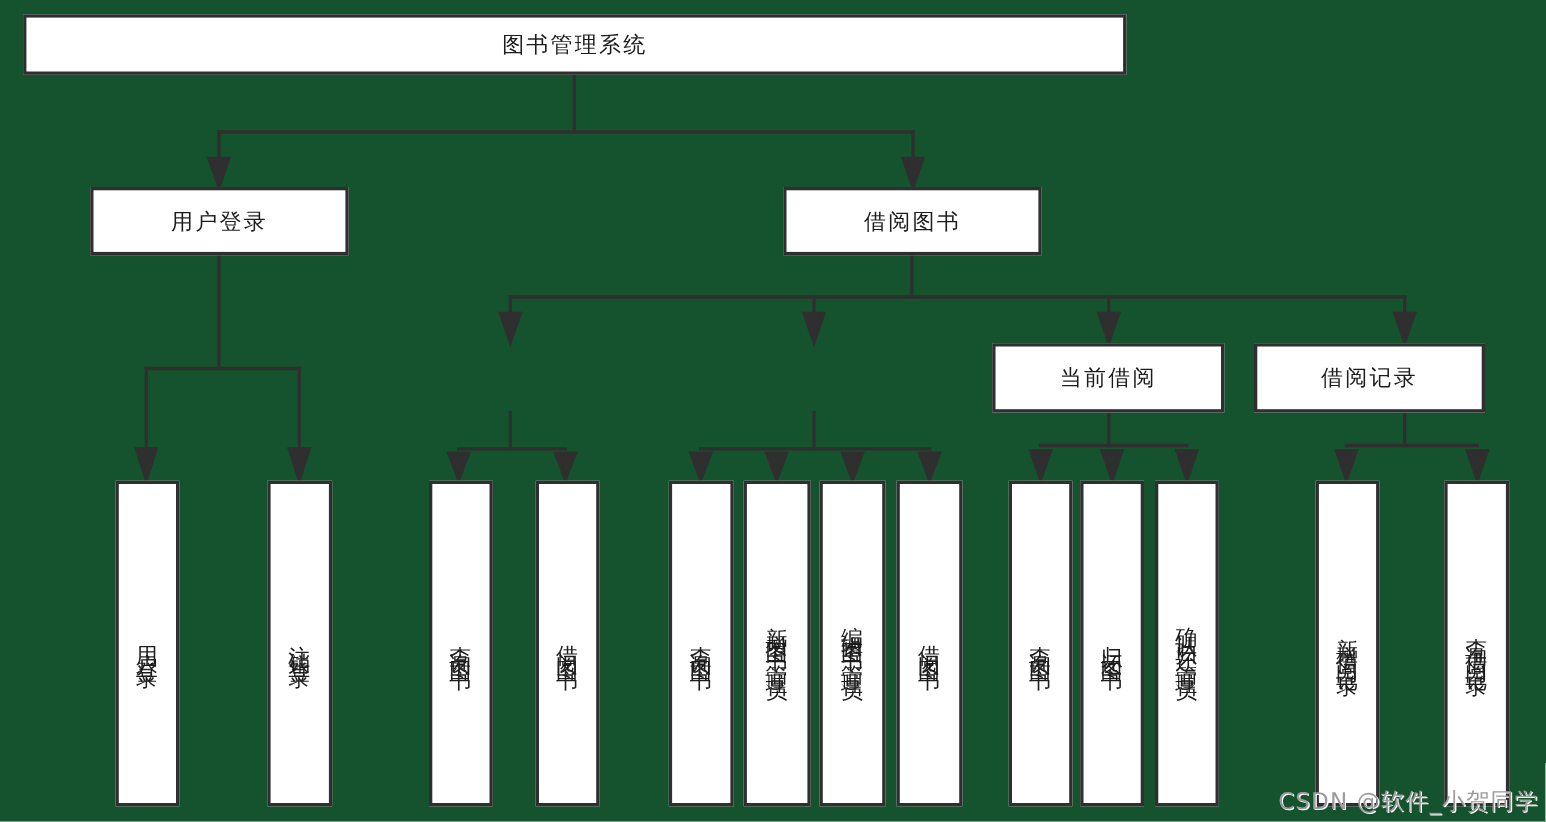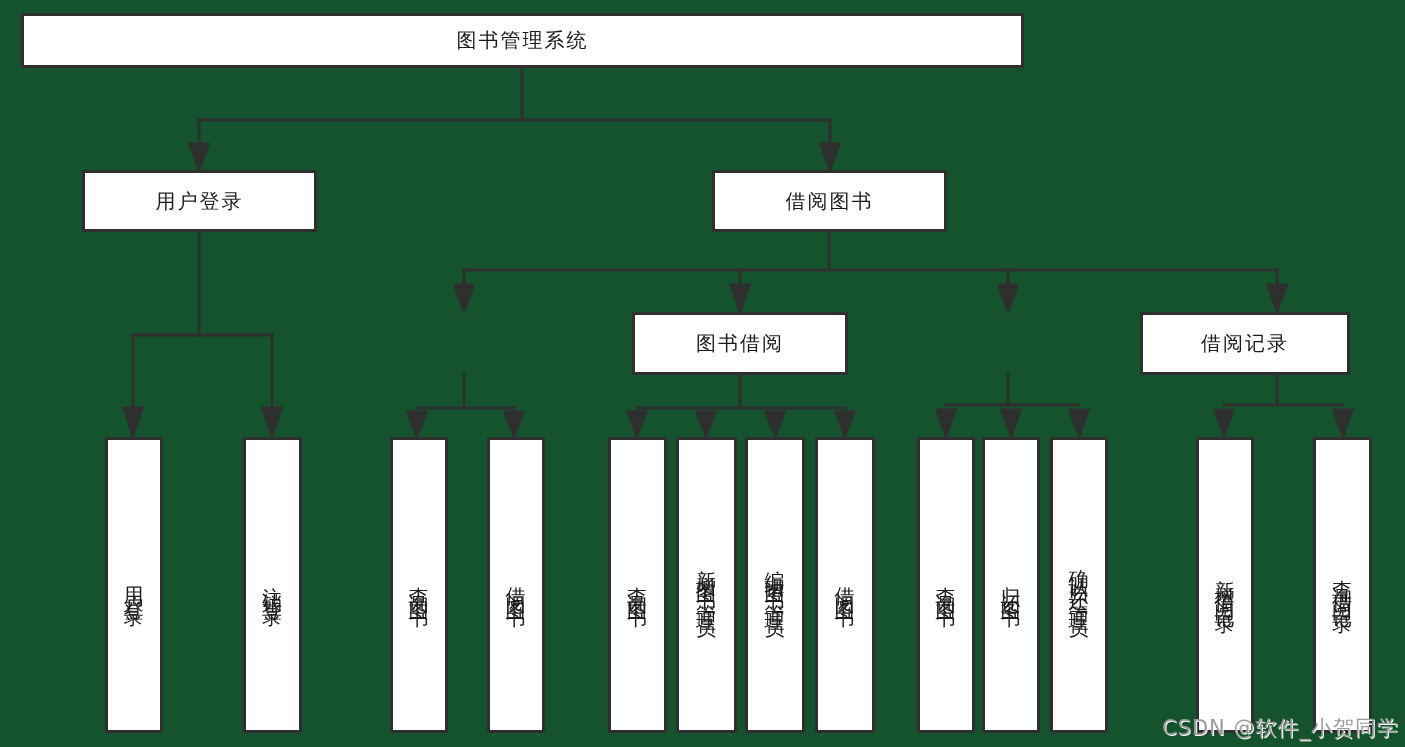--- a/index.html
+++ b/index.html
@@ -113,22 +113,22 @@
     <span>图书管理系统</span>
   </div>
 
   <div class="box" style="left:82px; top:170px; width:235px; height:62px;">
     <span>用户登录</span>
   </div>
   <div class="box" style="left:712px; top:170px; width:235px; height:62px;">
     <span>借阅图书</span>
   </div>
 
-  <div class="box" style="left:632px; top:312px; width:216px; height:63px;">
-    <span>图书借阅</span>
+  <div class="box" style="left:902px; top:312px; width:211px; height:63px;">
+    <span>当前借阅</span>
   </div>
   <div class="box" style="left:1140px; top:312px; width:210px; height:63px;">
     <span>借阅记录</span>
   </div>
 
   <div class="box leaf" style="left:105px; top:437px; width:58px; height:296px;">
     <span class="vtext">用户登录</span>
   </div>
   <div class="box leaf" style="left:243px; top:437px; width:59px; height:296px;">
     <span class="vtext">注销登录</span>

